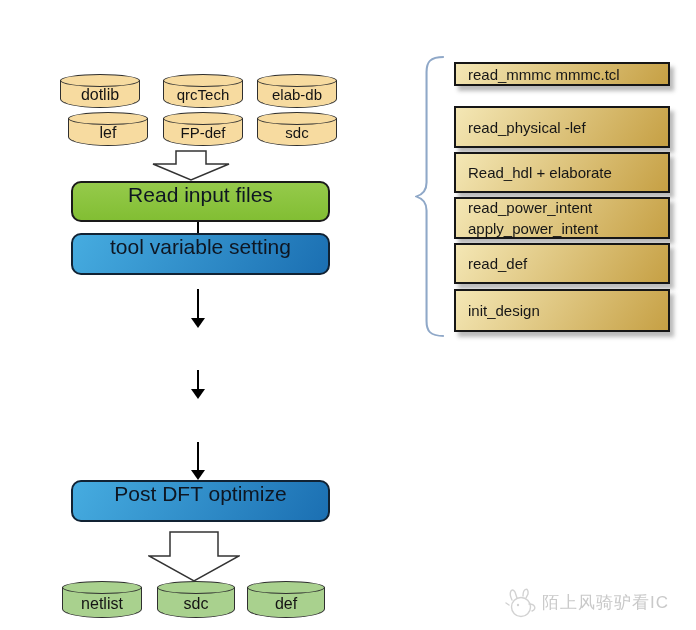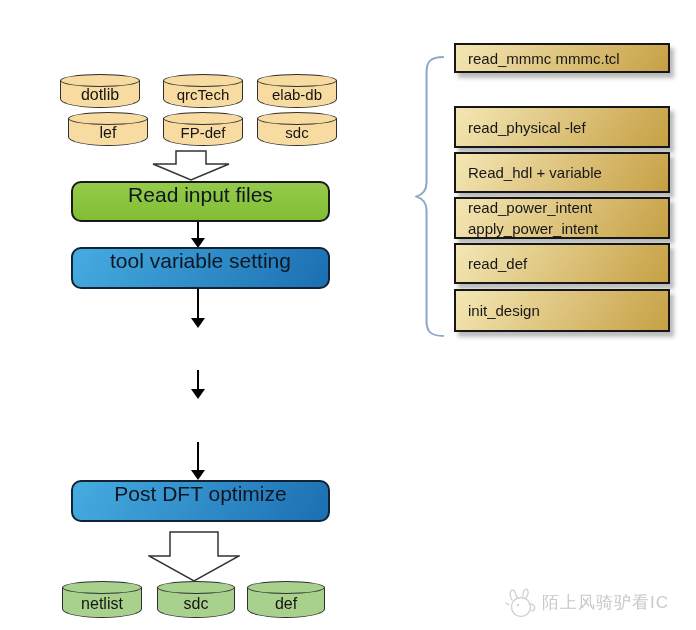--- a/index.html
+++ b/index.html
@@ -119,21 +119,21 @@
 
   <div class="step green" style="top:181px;height:41px">
     <span>Read input files</span>
   </div>
 
   <div class="thin-arrow" style="left:190px;top:222px;height:26px">
     <div class="line"></div>
     <div class="head"></div>
   </div>
 
-  <div class="step blue" style="top:247px">
+  <div class="step blue" style="top:233px">
     <span>tool variable setting</span>
   </div>
 
   <div class="thin-arrow" style="left:190px;top:289px;height:39px">
     <div class="line"></div>
     <div class="head"></div>
   </div>
 
 
   <div class="thin-arrow" style="left:190px;top:370px;height:29px">
@@ -172,28 +172,28 @@
     <div class="cyl-top"></div>
     <div class="cyl-label" style="top:13px">def</div>
   </div>
 
   <div class="shape" style="left:415px;top:56px;width:30px;height:281px">
     <svg viewBox="0 0 26 280" preserveAspectRatio="none">
       <path d="M 25 1 C 13 1 10 6 10 16 L 10 126 C 10 134 7 138 1 140 C 7 142 10 146 10 154 L 10 264 C 10 274 13 279 25 279" fill="none" stroke="var(--brace,#8FA8C8)" stroke-width="1.8"></path>
     </svg>
   </div>
 
-  <div class="cmd" style="top:43px;height:30px">
+  <div class="cmd" style="top:62px;height:24px">
     <div class="cmd-line">read_mmmc mmmc.tcl</div>
   </div>
   <div class="cmd" style="top:106px;height:42px">
     <div class="cmd-line">read_physical -lef</div>
   </div>
   <div class="cmd" style="top:152px;height:41px">
-    <div class="cmd-line">Read_hdl + variable</div>
+    <div class="cmd-line">Read_hdl + elaborate</div>
   </div>
   <div class="cmd" style="top:197px;height:42px">
     <div class="cmd-line">read_power_intent</div>
     <div class="cmd-line">apply_power_intent</div>
   </div>
   <div class="cmd" style="top:243px;height:41px">
     <div class="cmd-line">read_def</div>
   </div>
   <div class="cmd" style="top:289px;height:43px">
     <div class="cmd-line">init_design</div>

